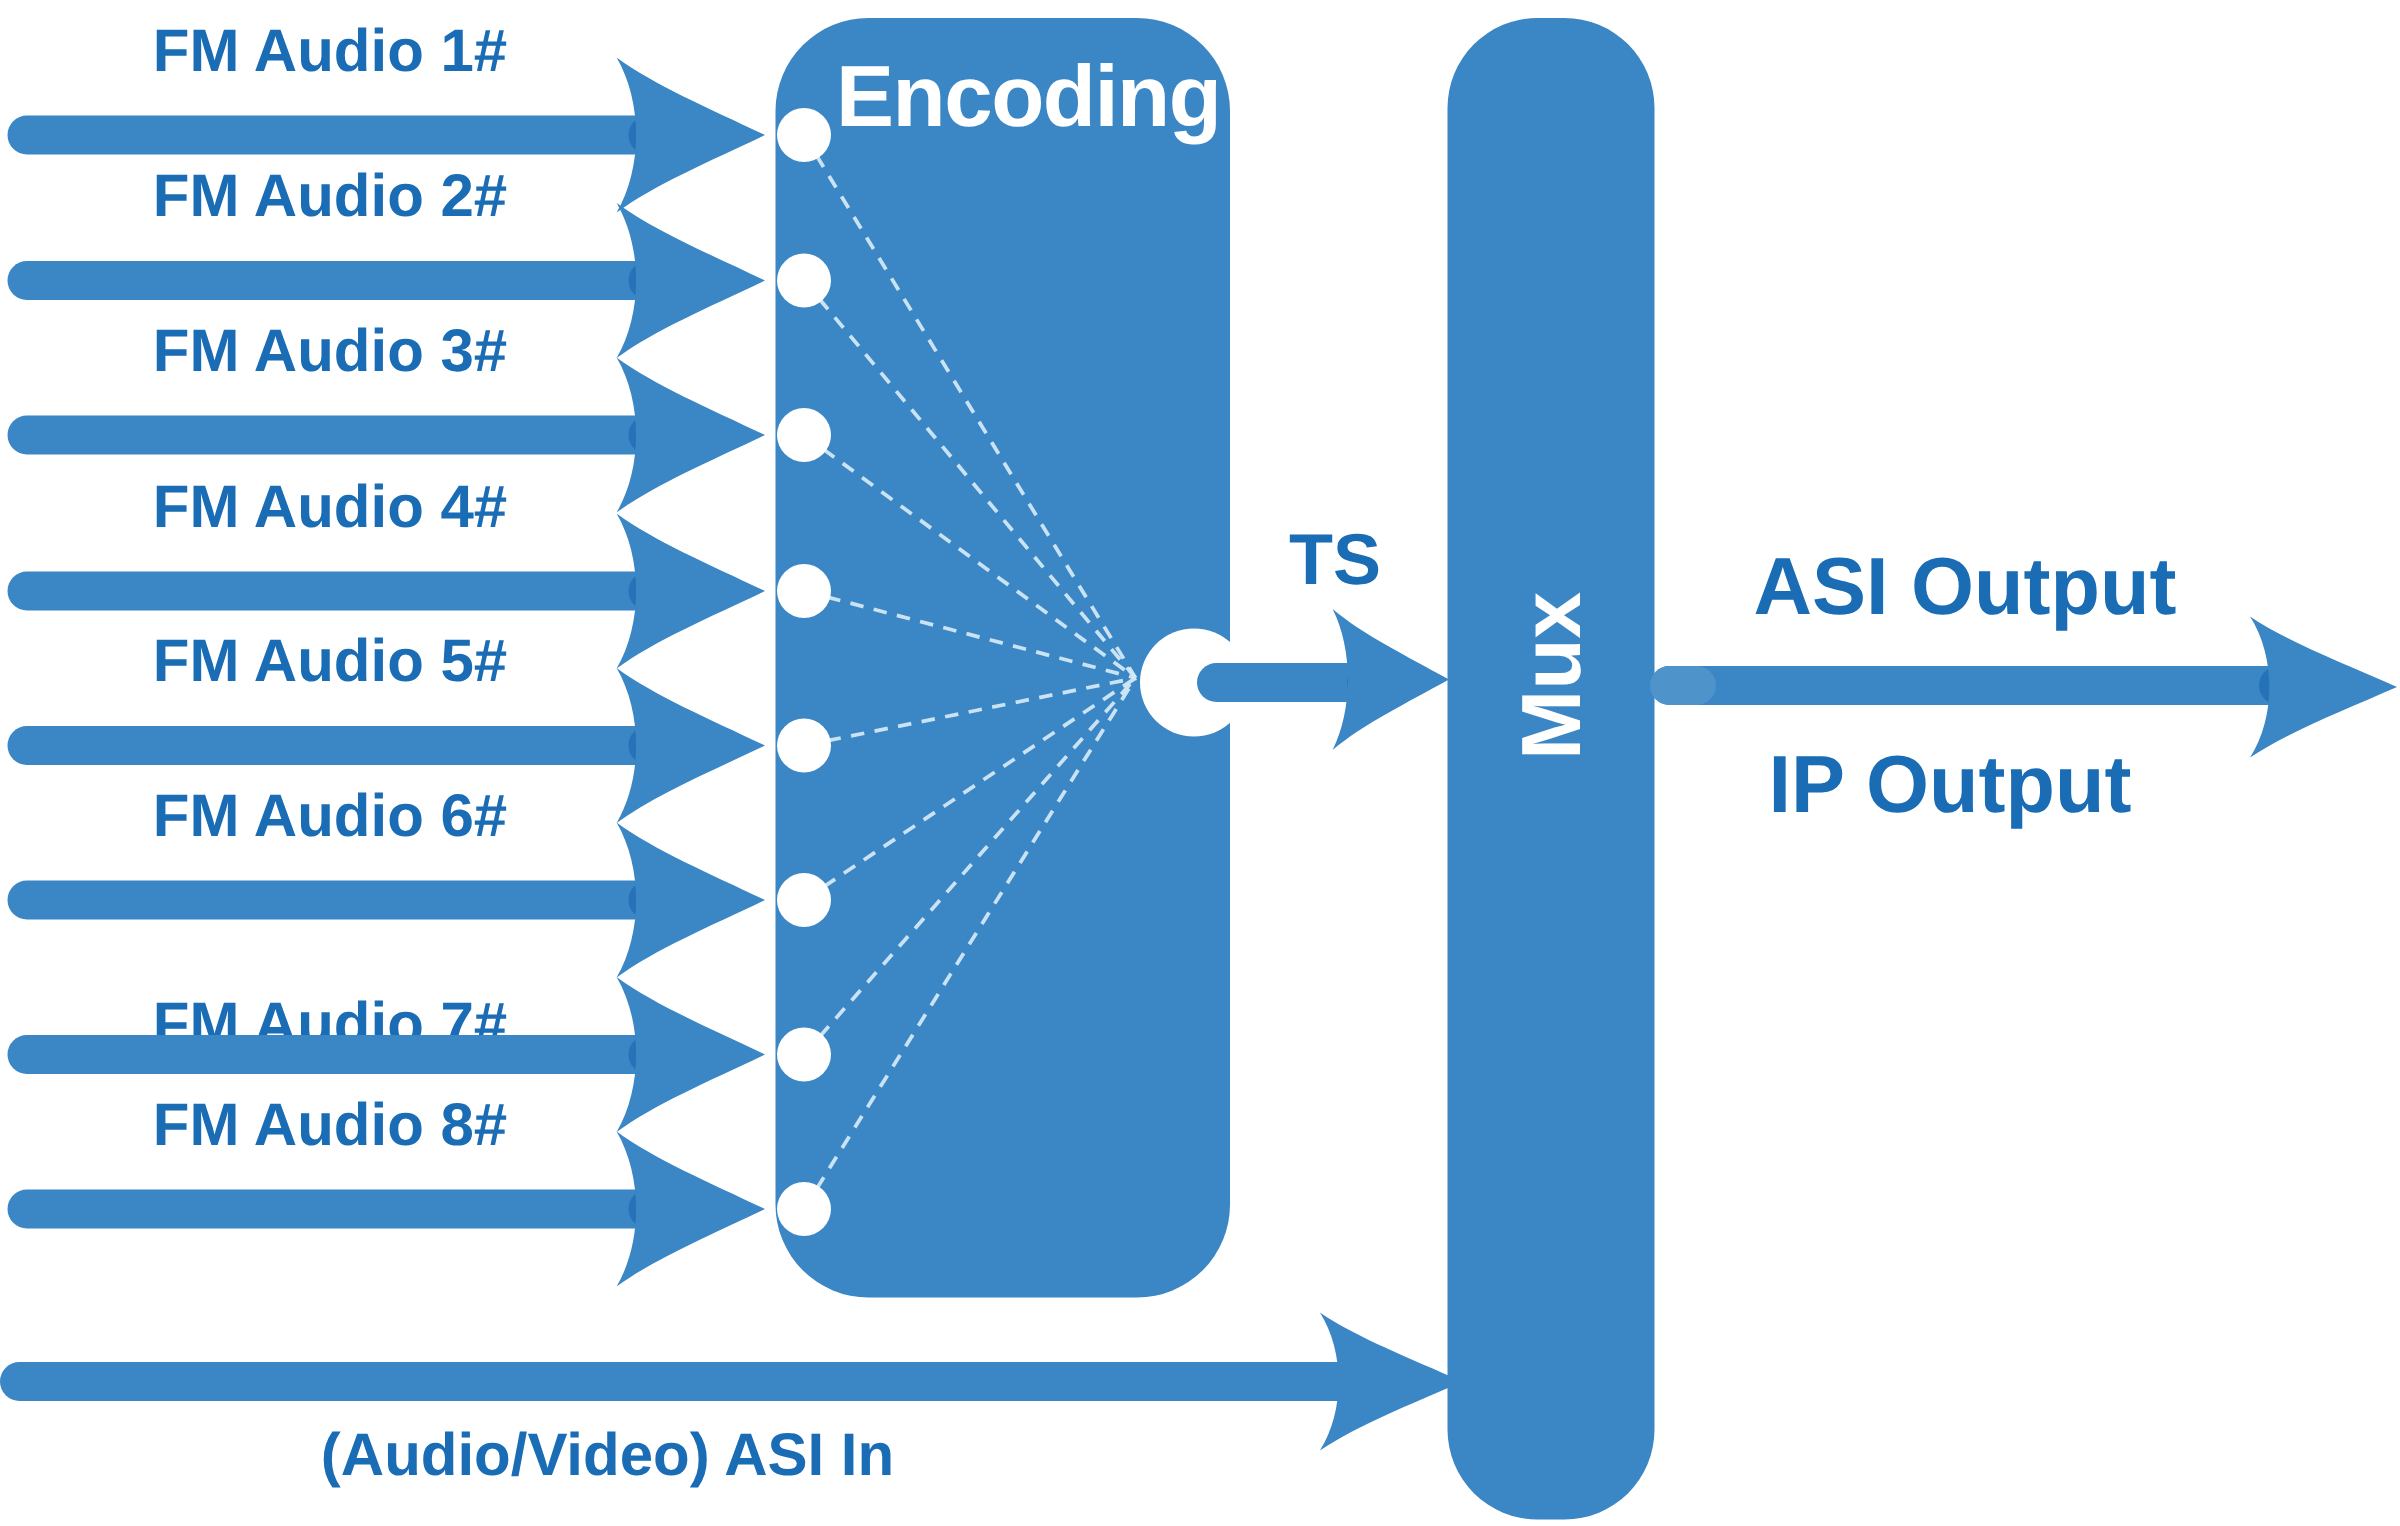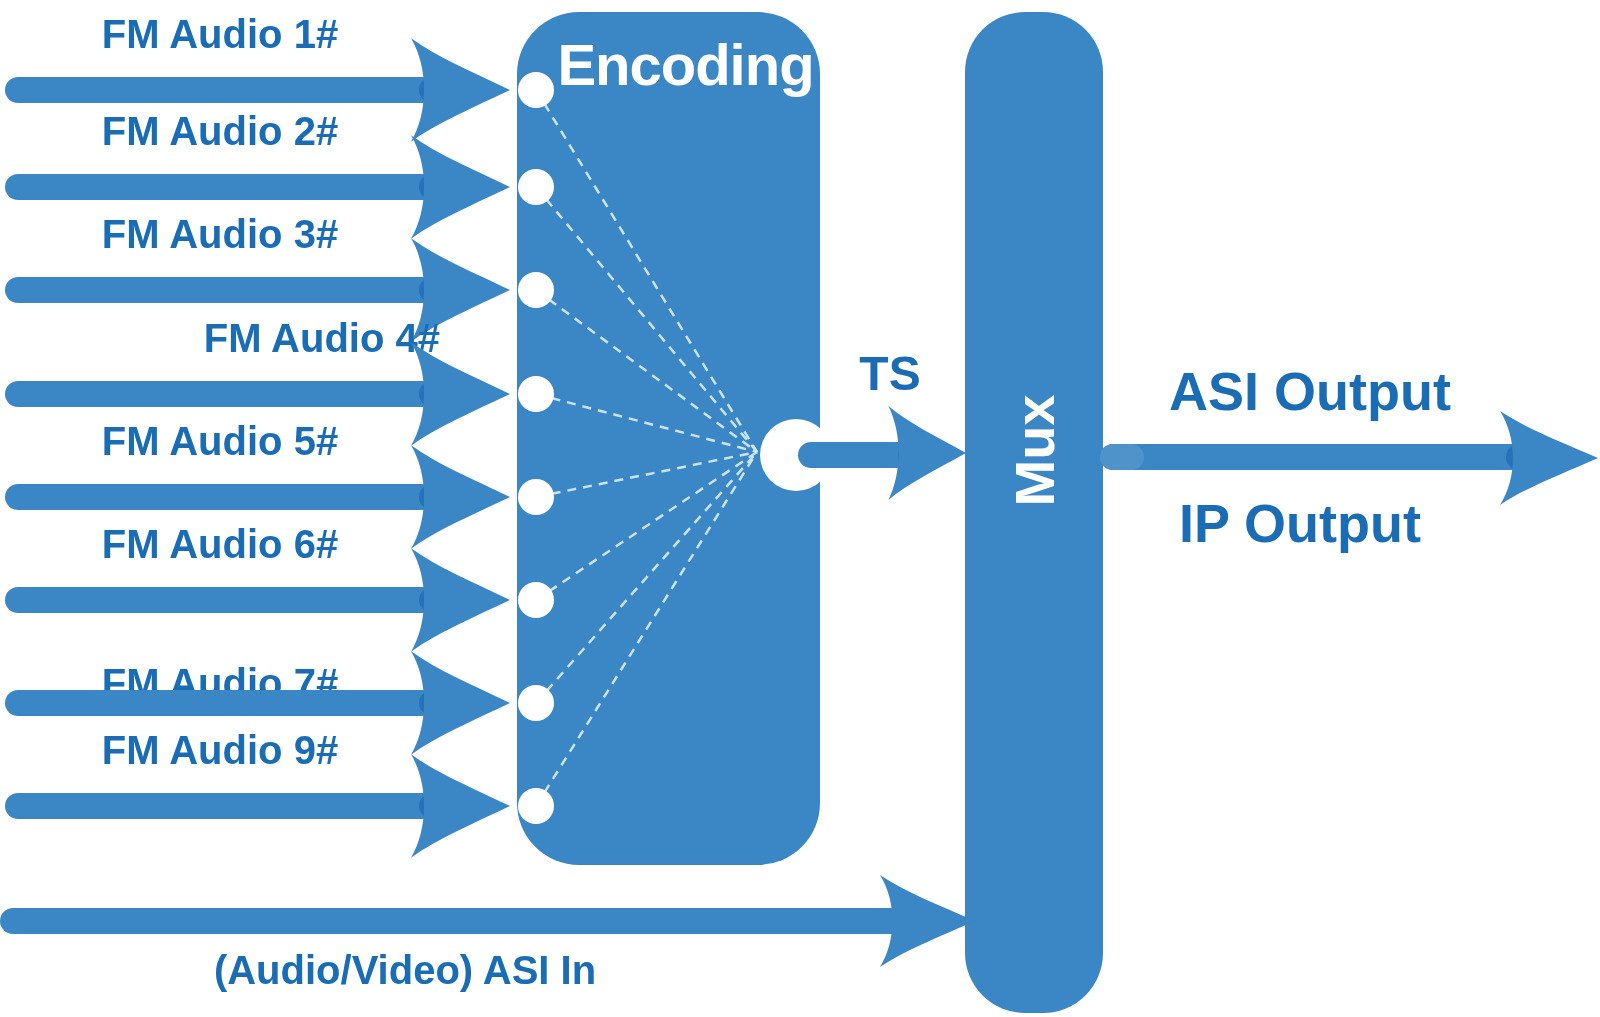--- a/index.html
+++ b/index.html
@@ -85,21 +85,21 @@
   <span class="port-dot" style="top: 169px;"></span>
 
   <div class="lbl fm-label" style="top: 214px;">FM Audio 3#</div>
   <div class="bar" style="left: 5px; width: 444px; top: 277px;"></div>
   <span class="cap" style="left: 419px; top: 277px;"></span>
   <svg class="ah" style="left: 408px; width: 102px; height: 110px; top: 235px;" viewBox="0 0 100 100" preserveAspectRatio="none">
     <path d="M100,50 C64,34 28,20 3,3 C20,30 20,70 3,97 C28,80 64,66 100,50 Z"></path>
   </svg>
   <span class="port-dot" style="top: 272px;"></span>
 
-  <div class="lbl fm-label" style="top: 318px; text-align: right;">FM Audio 4#</div>
+  <div class="lbl fm-label" style="top: 318px;">FM Audio 4#</div>
   <div class="bar" style="left: 5px; width: 444px; top: 381px;"></div>
   <span class="cap" style="left: 419px; top: 381px;"></span>
   <svg class="ah" style="left: 408px; width: 102px; height: 110px; top: 339px;" viewBox="0 0 100 100" preserveAspectRatio="none">
     <path d="M100,50 C64,34 28,20 3,3 C20,30 20,70 3,97 C28,80 64,66 100,50 Z"></path>
   </svg>
   <span class="port-dot" style="top: 376px;"></span>
 
   <div class="lbl fm-label" style="top: 421px;">FM Audio 5#</div>
   <div class="bar" style="left: 5px; width: 444px; top: 484px;"></div>
   <span class="cap" style="left: 419px; top: 484px;"></span>
@@ -117,21 +117,21 @@
   <span class="port-dot" style="top: 582px;"></span>
 
   <div class="lbl fm-label" style="top: 627px; margin-top: 36px;">FM Audio 7#</div>
   <div class="bar" style="left: 5px; width: 444px; top: 690px;"></div>
   <span class="cap" style="left: 419px; top: 690px;"></span>
   <svg class="ah" style="left: 408px; width: 102px; height: 110px; top: 648px;" viewBox="0 0 100 100" preserveAspectRatio="none">
     <path d="M100,50 C64,34 28,20 3,3 C20,30 20,70 3,97 C28,80 64,66 100,50 Z"></path>
   </svg>
   <span class="port-dot" style="top: 685px;"></span>
 
-  <div class="lbl fm-label" style="top: 730px;">FM Audio 9#</div>
+  <div class="lbl fm-label" style="top: 730px;">FM Audio 8#</div>
   <div class="bar" style="left: 5px; width: 444px; top: 793px;"></div>
   <span class="cap" style="left: 419px; top: 793px;"></span>
   <svg class="ah" style="left: 408px; width: 102px; height: 110px; top: 751px;" viewBox="0 0 100 100" preserveAspectRatio="none">
     <path d="M100,50 C64,34 28,20 3,3 C20,30 20,70 3,97 C28,80 64,66 100,50 Z"></path>
   </svg>
   <span class="port-dot" style="top: 788px;"></span>
 </div>
 
   <div class="mux-block">
     <div class="mux-label">

